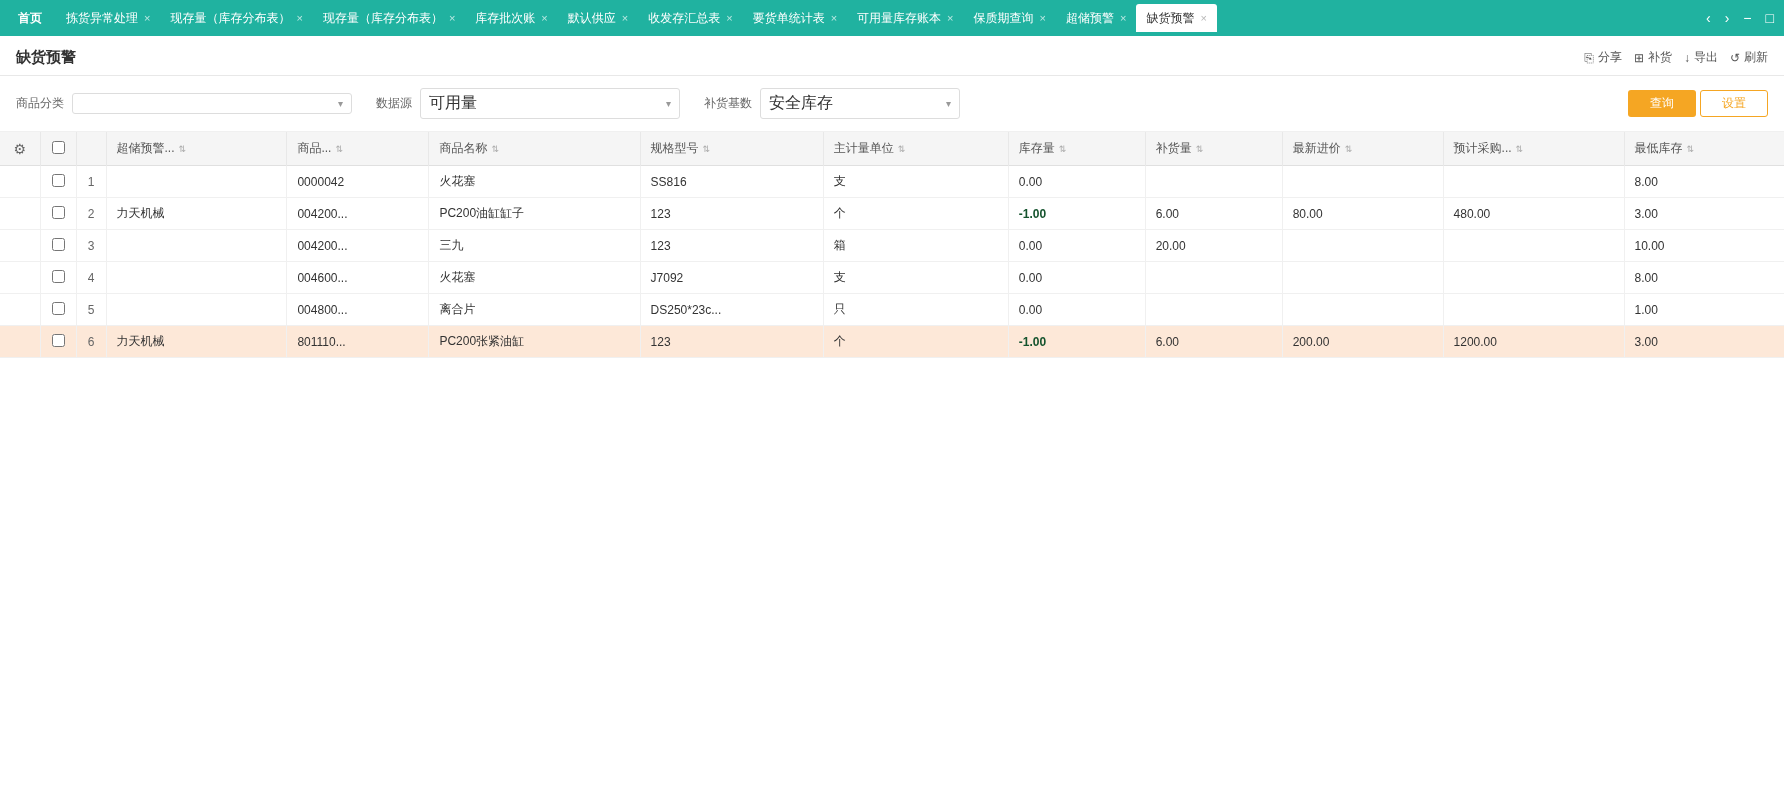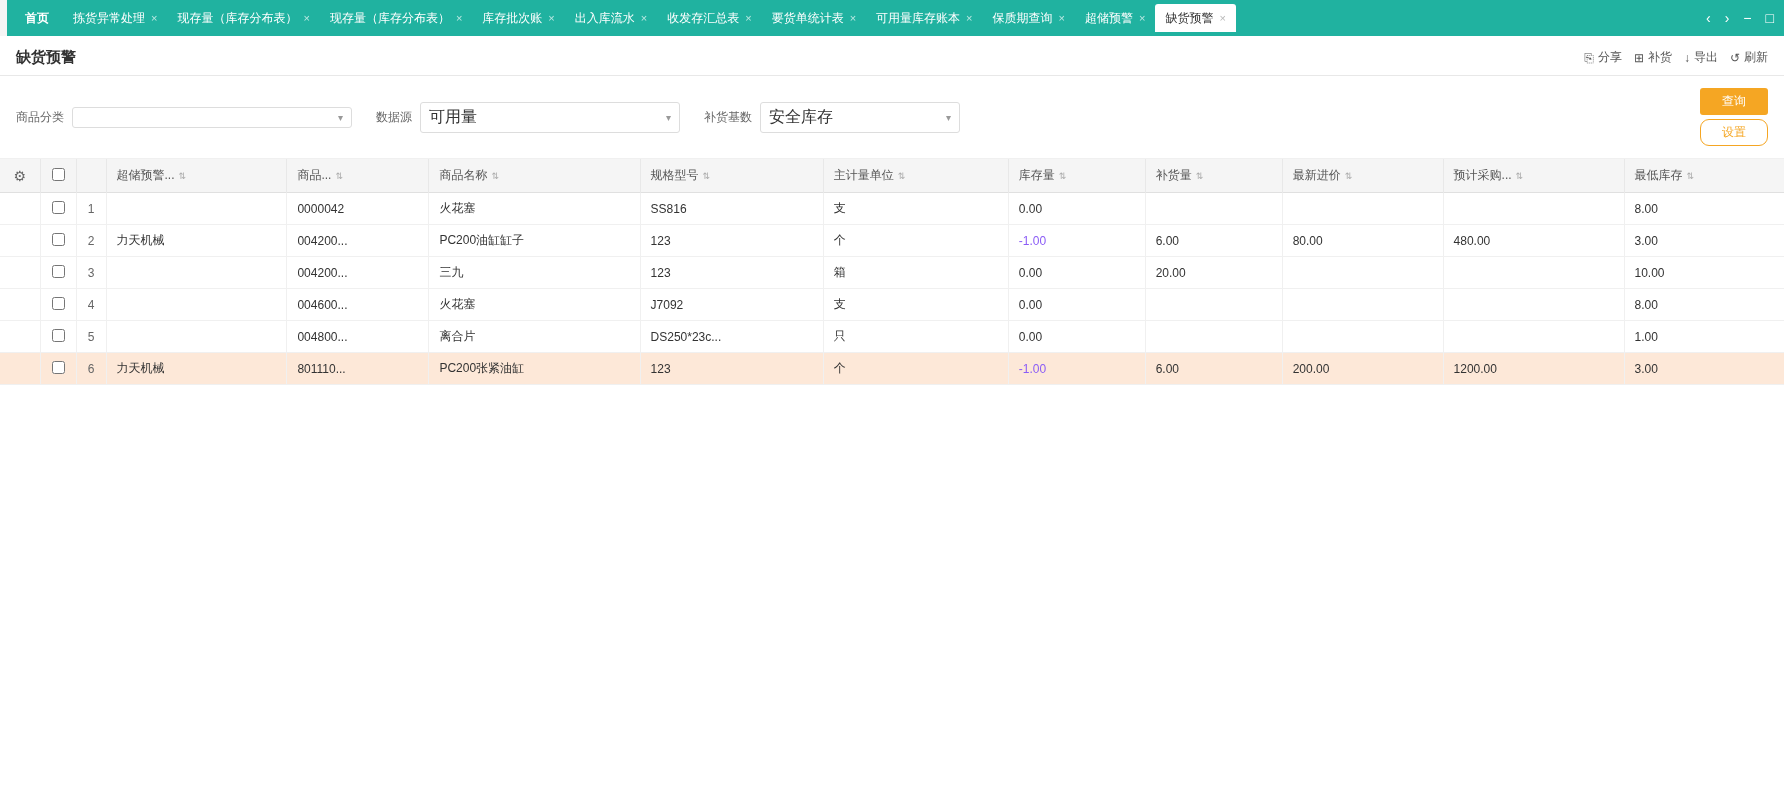--- a/index.html
+++ b/index.html
@@ -6,21 +6,20 @@
     body { font-family: 'Microsoft YaHei', Arial, sans-serif; font-size: 12px; background: #f5f5f5; color: #333; overflow-x: hidden; }
 
     
     .tab-bar {
       display: flex;
       align-items: center;
       background: #20b2a0;
       height: 36px;
       padding: 0 4px;
       overflow: hidden;
-      margin-left: 7px;
     }
     .tab-item {
       display: flex;
       align-items: center;
       height: 28px;
       padding: 0 10px;
       color: #fff;
       white-space: nowrap;
       cursor: pointer;
       font-size: 12px;
@@ -132,39 +131,39 @@
       min-width: 260px;
     }
     .filter-select-small {
       min-width: 200px;
     }
     .filter-select-value-filled {
       color: #333 !important;
     }
     .filter-actions {
       display: flex;
-      flex-direction: column;
+      flex-direction: row;
       gap: 4px;
       margin-left: auto;
     }
     .btn-query {
       background: #f5a623;
       color: #fff;
       border: none;
       border-radius: 3px;
       padding: 5px 20px;
       cursor: pointer;
       font-size: 12px;
       width: 68px;
     }
     .btn-setting {
       background: #fff;
       color: #f5a623;
       border: 1px solid #f5a623;
-      border-radius: 9px;
+      border-radius: 3px;
       padding: 4px 20px;
       cursor: pointer;
       font-size: 12px;
       width: 68px;
     }
 
     
     .table-container {
       padding: 0;
     }
@@ -205,21 +204,21 @@
       color: #333;
       border-right: 1px solid #f0f0f0;
     }
     tbody td:last-child { border-right: none; }
     .row-num { color: #666; text-align: center; }
     .td-checkbox { text-align: center; }
     .th-checkbox { text-align: center; width: 36px; }
     .th-settings { text-align: center; width: 40px; }
     .gear-icon { font-size: 14px; cursor: pointer; color: #666; }
     input[type="checkbox"] { cursor: pointer; }
-    .negative { color: #8b5cf6; }
+    .negative { color: #14532d; font-weight: bold; }
   </style>
 </head>
 <body>
 
 <div class="tab-bar">
   <div class="tab-item tab-home">
     <span>首页</span>
   </div>
   <div class="tab-item">
     <span>拣货异常处理</span>
@@ -231,21 +230,21 @@
   </div>
   <div class="tab-item">
     <span>现存量（库存分布表）</span>
     <span class="tab-close">×</span>
   </div>
   <div class="tab-item">
     <span>库存批次账</span>
     <span class="tab-close">×</span>
   </div>
   <div class="tab-item">
-    <span>出入库流水</span>
+    <span>默认供应</span>
     <span class="tab-close">×</span>
   </div>
   <div class="tab-item">
     <span>收发存汇总表</span>
     <span class="tab-close">×</span>
   </div>
   <div class="tab-item">
     <span>要货单统计表</span>
     <span class="tab-close">×</span>
   </div>

